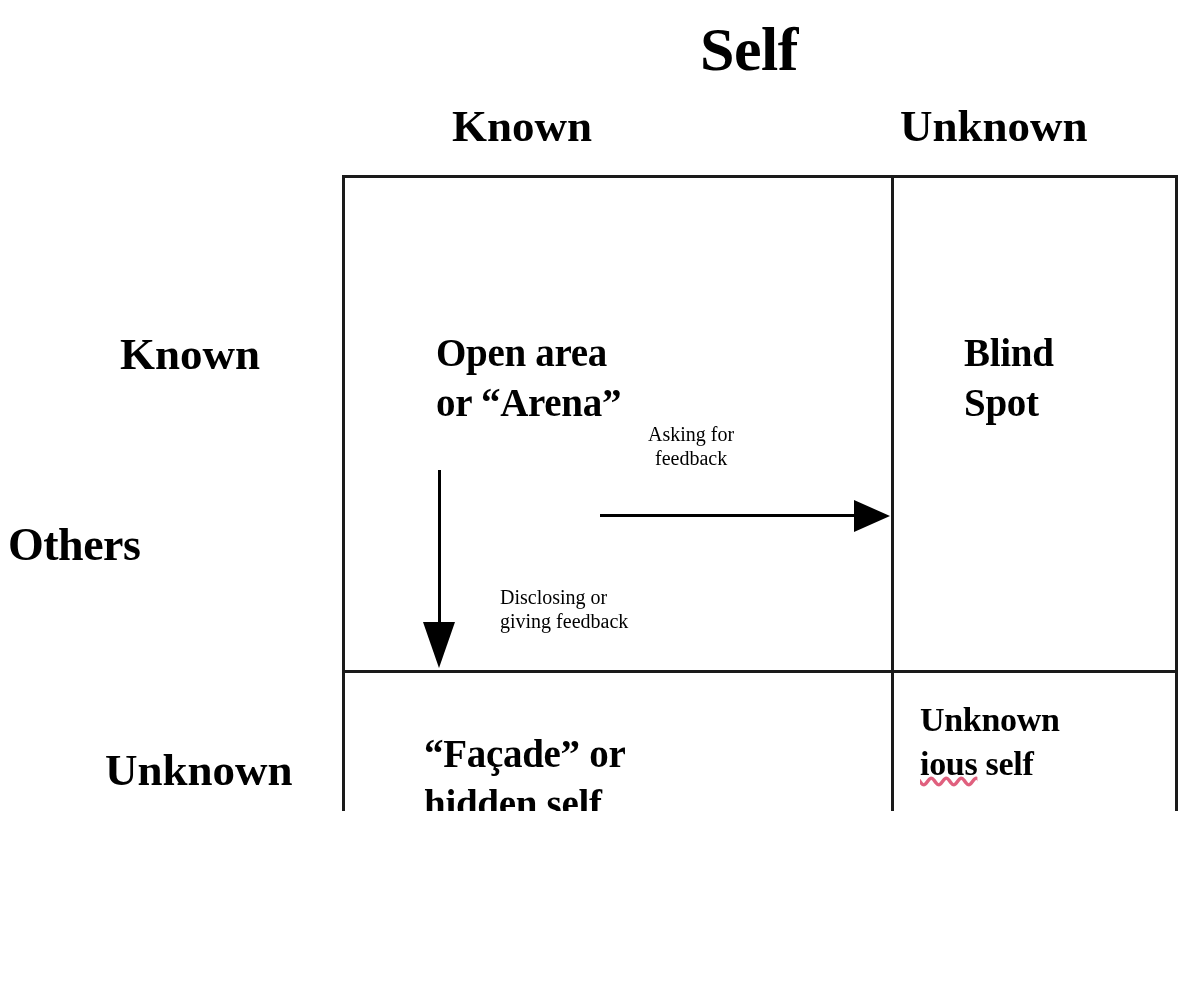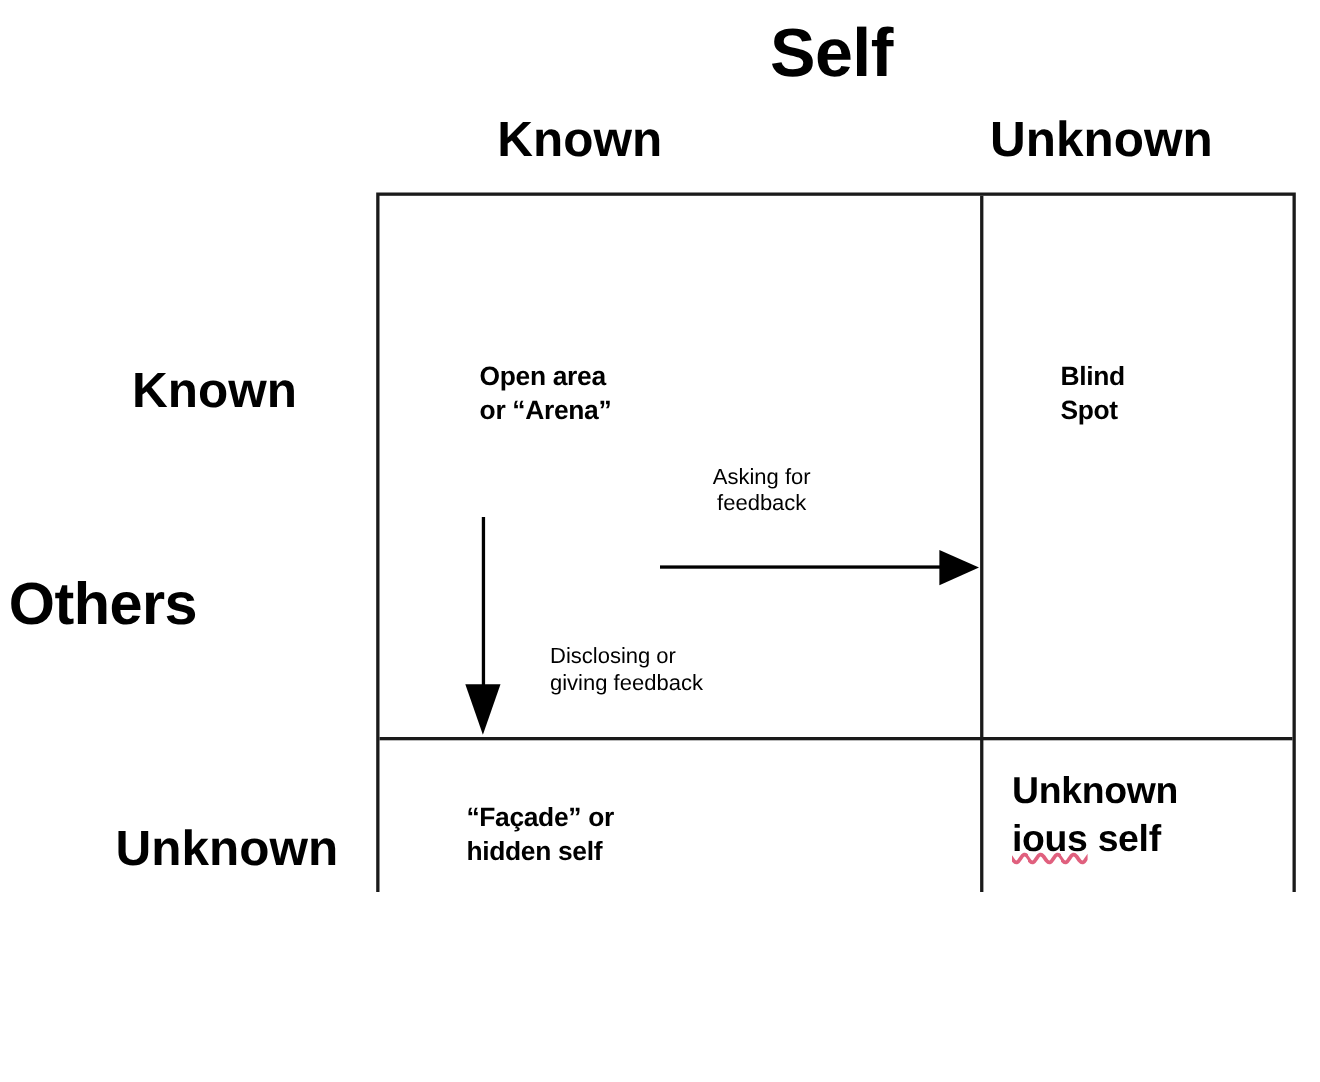--- a/index.html
+++ b/index.html
@@ -5,42 +5,42 @@
   html, body {
     margin: 0;
     padding: 0;
     background: #ffffff;
   }
   #canvas {
     position: relative;
     width: 1200px;
     height: 811px;
     background: #ffffff;
-    font-family: Liberation Sans, sans-serif;
+    font-family: Liberation Serif, serif;
     color: #000000;
     overflow: hidden;
   }
 
   
   .axis-title {
     position: absolute;
     font-weight: bold;
     letter-spacing: -0.5px;
     white-space: nowrap;
   }
   #self-title {
     left: 700px;
     top: 18px;
     font-size: 62px;
     line-height: 1;
   }
   #others-title {
     left: 8px;
     top: 522px;
-    font-size: 54px;
+    font-size: 46px;
     line-height: 1;
   }
 
   .sub-label {
     position: absolute;
     font-size: 45px;
     font-weight: 600;
     white-space: nowrap;
     line-height: 1;
   }
@@ -72,21 +72,21 @@
     left: 0;
     top: 492px;    
     width: 100%;
     height: 3px;
     background: #1a1a1a;
   }
 
   
   .quad-text {
     position: absolute;
-    font-size: 24px;
+    font-size: 39px;
     font-weight: bold;
     line-height: 1.28;
     white-space: pre-line;
     letter-spacing: -0.3px;
   }
   #quad-open    { left: 436px; top: 328px; }
   #quad-blind   { left: 964px; top: 328px; }
   #quad-facade  { left: 424px; top: 698px; margin-top: 31px; }
 
   #quad-unknown-self {

